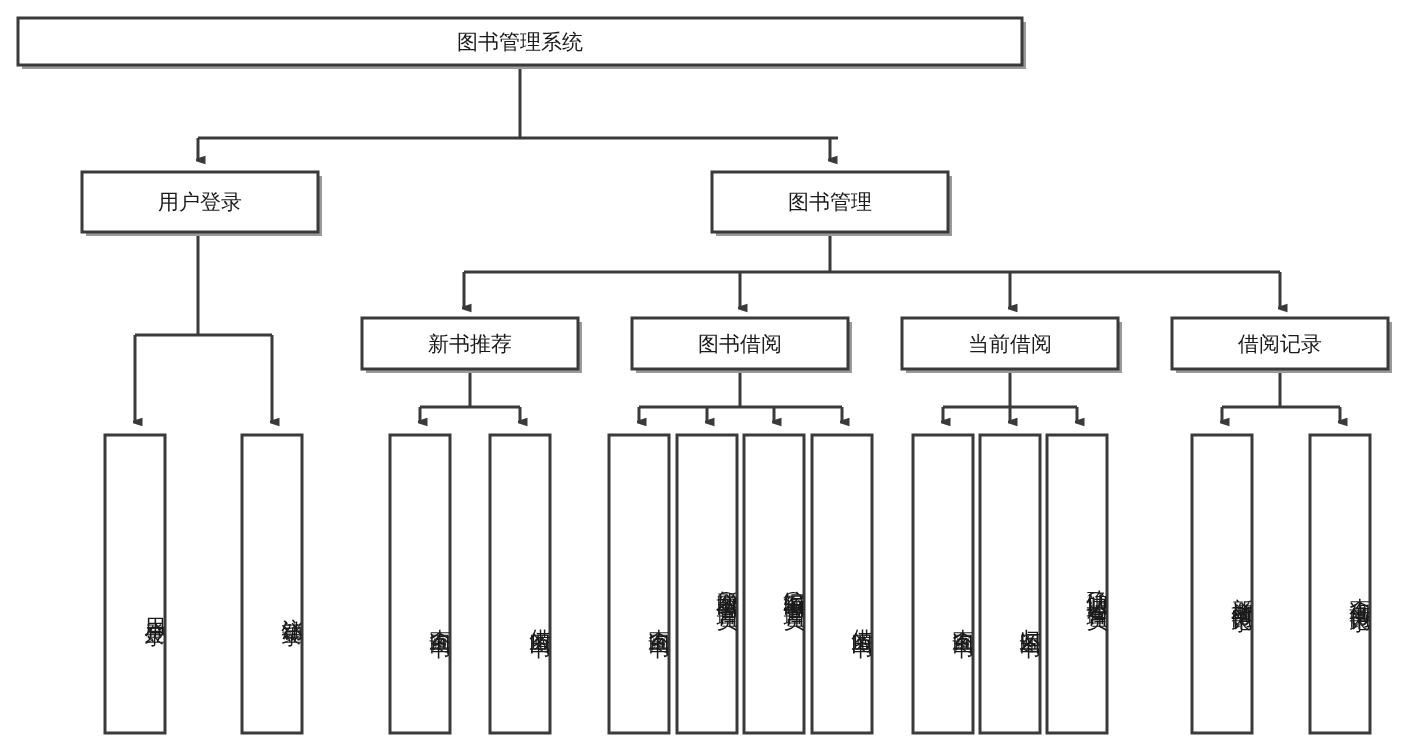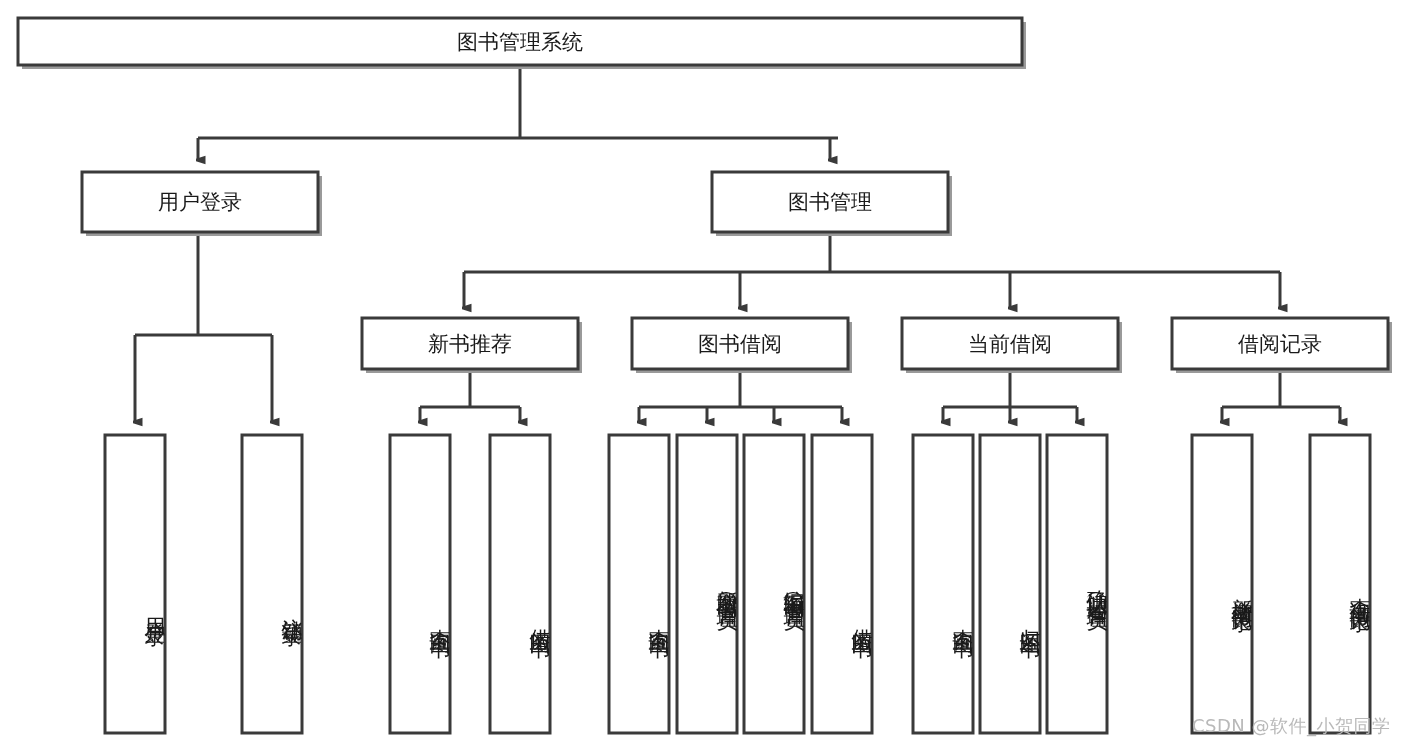--- a/index.html
+++ b/index.html
@@ -199,14 +199,13 @@
   <div class="leaf-label" style="left:744px; top:441px; width:60px; height:290px;">编辑图书（管理员）</div>
   <div class="leaf-label" style="left:812px; top:505px; width:60px; height:225px;">借阅图书</div>
 
   <div class="leaf-label" style="left:913px; top:505px; width:60px; height:225px;">查询图书</div>
   <div class="leaf-label" style="left:980px; top:505px; width:60px; height:225px;">归还图书</div>
   <div class="leaf-label" style="left:1047px; top:441px; width:60px; height:290px;">确认归还（管理员）</div>
 
   <div class="leaf-label" style="left:1192px; top:452px; width:60px; height:275px;">新增借阅记录</div>
   <div class="leaf-label" style="left:1310px; top:452px; width:60px; height:275px;">查询借阅记录</div>
 
-  <div class="watermark">CSDN @软件_小贺同学</div>
 </div>
 
 </body></html>

